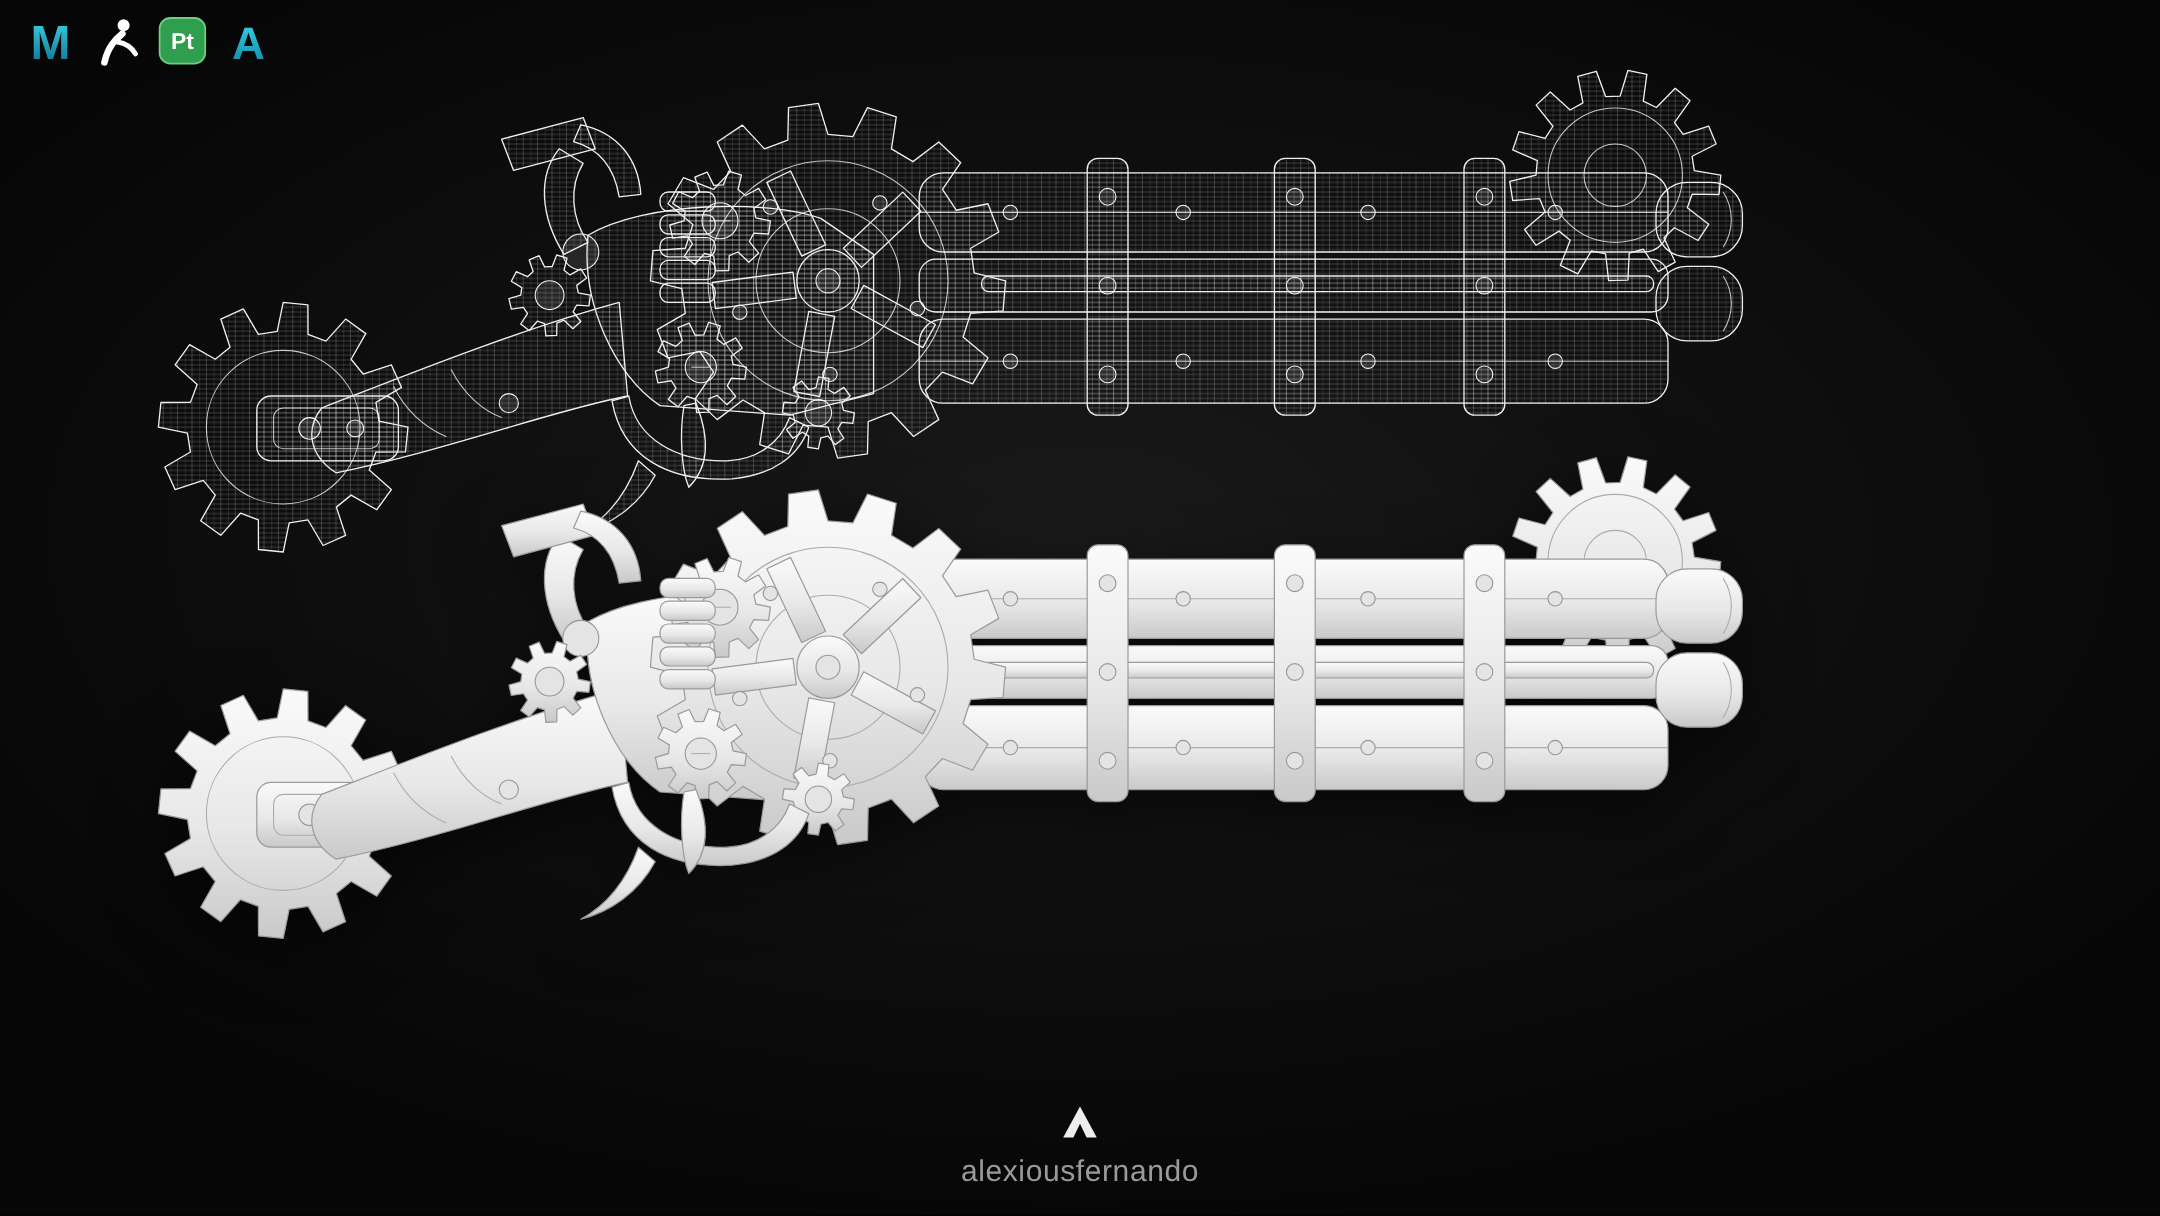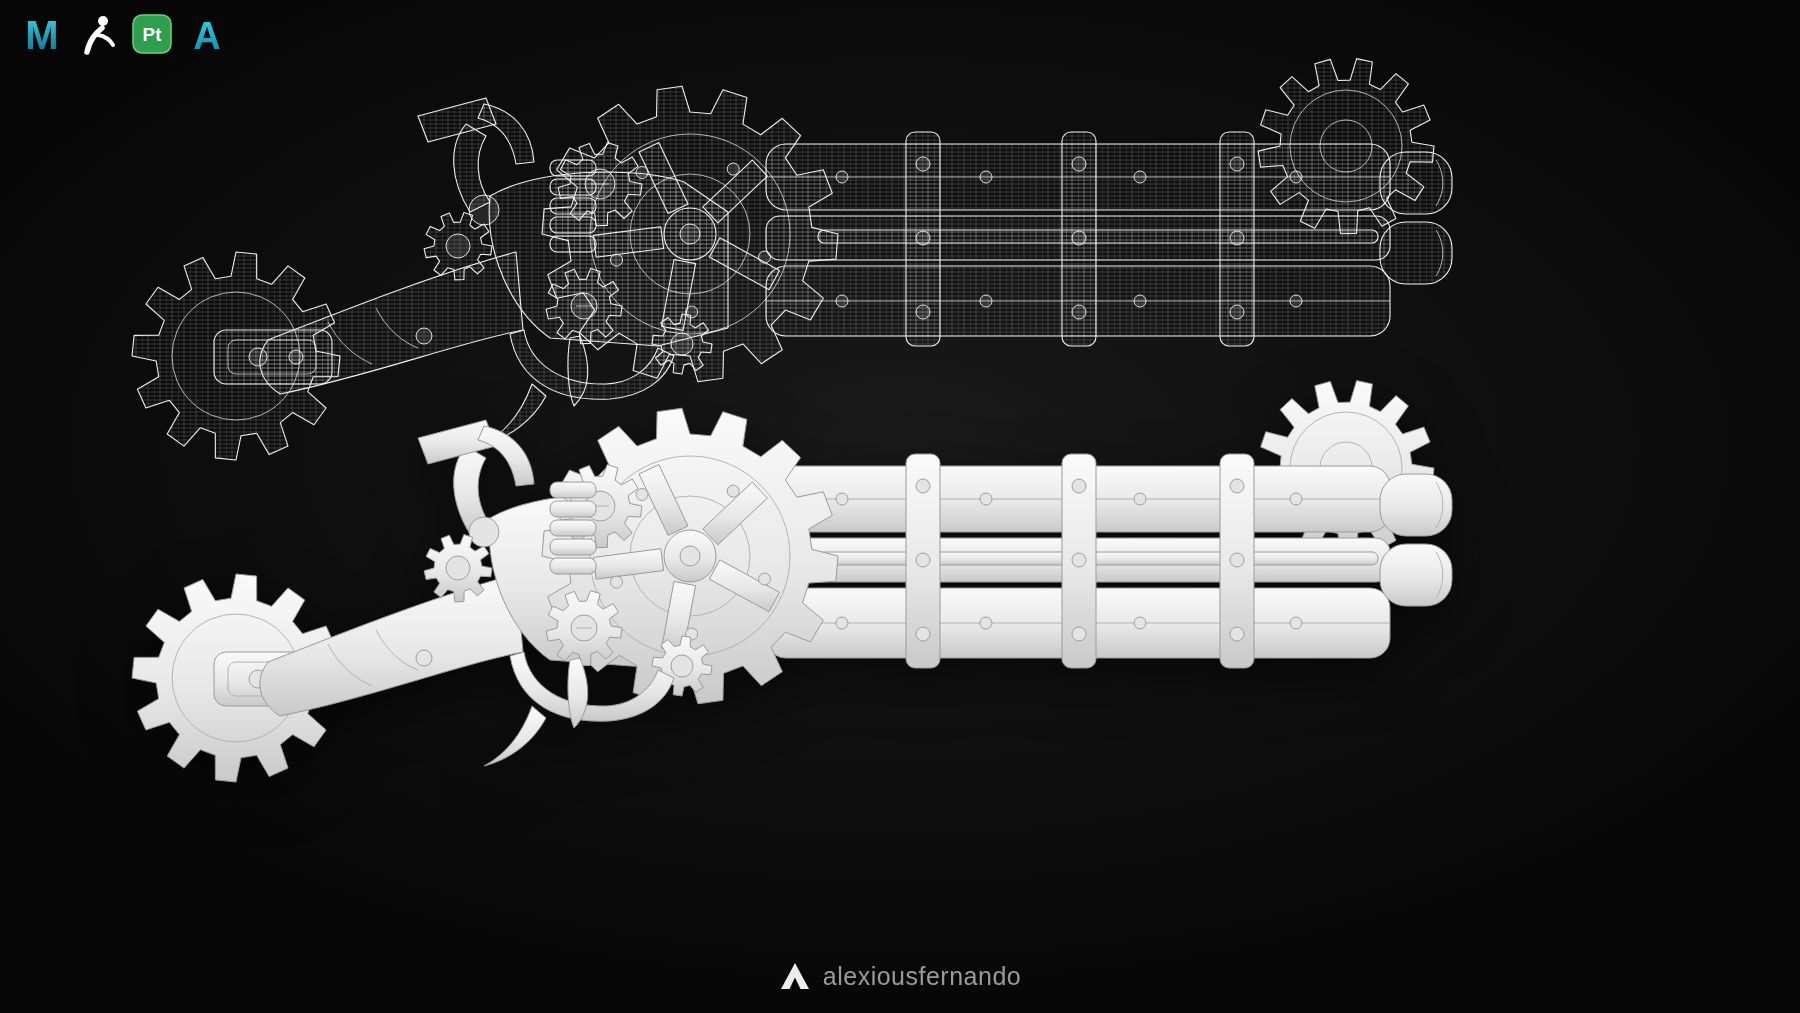--- a/index.html
+++ b/index.html
@@ -22,22 +22,22 @@
   .wire .p{fill:url(#grid-wire);stroke:#efefef;stroke-width:1.1;stroke-linejoin:round;}
   .wire .d{fill:none;stroke:rgba(255,255,255,0.75);stroke-width:0.9;}
   .wire .b{fill:rgba(255,255,255,0.10);stroke:#f4f4f4;stroke-width:0.9;}
 
   
   .clay .p{fill:url(#clay-grad);stroke:#9a9a9a;stroke-width:1;stroke-linejoin:round;}
   .clay .d{fill:none;stroke:#ababab;stroke-width:0.9;}
   .clay .b{fill:#e4e4e4;stroke:#969696;stroke-width:0.9;}
 
   
-  .watermark{position:absolute;left:0;right:0;bottom:22px;display:flex;justify-content:center;
-    align-items:center;gap:12px;}
+  .watermark{position:absolute;left:0;right:0;bottom:22px;display:flex;justify-content:space-between;
+    align-items:center;gap:12px;flex-direction:column;}
   .watermark .logo{width:32px;height:30px;}
   .artist{font-size:25px;color:#9a9a9a;letter-spacing:0.5px;}
 </style>
 </head>
 <body>
 
 <div class="stage">
 
   <div class="badges">
     <span class="badge">

